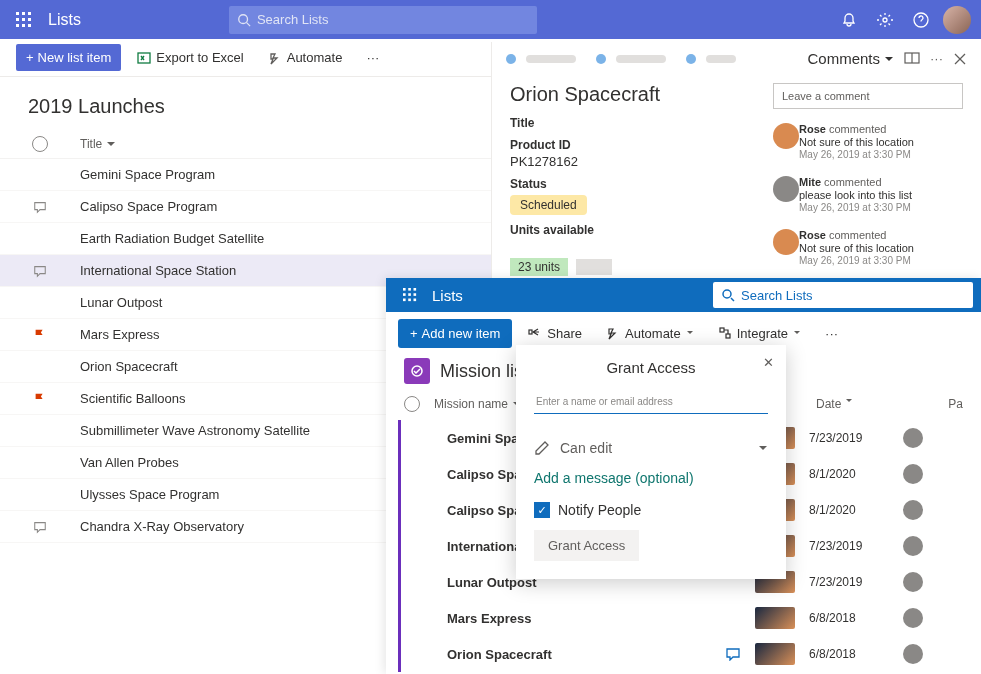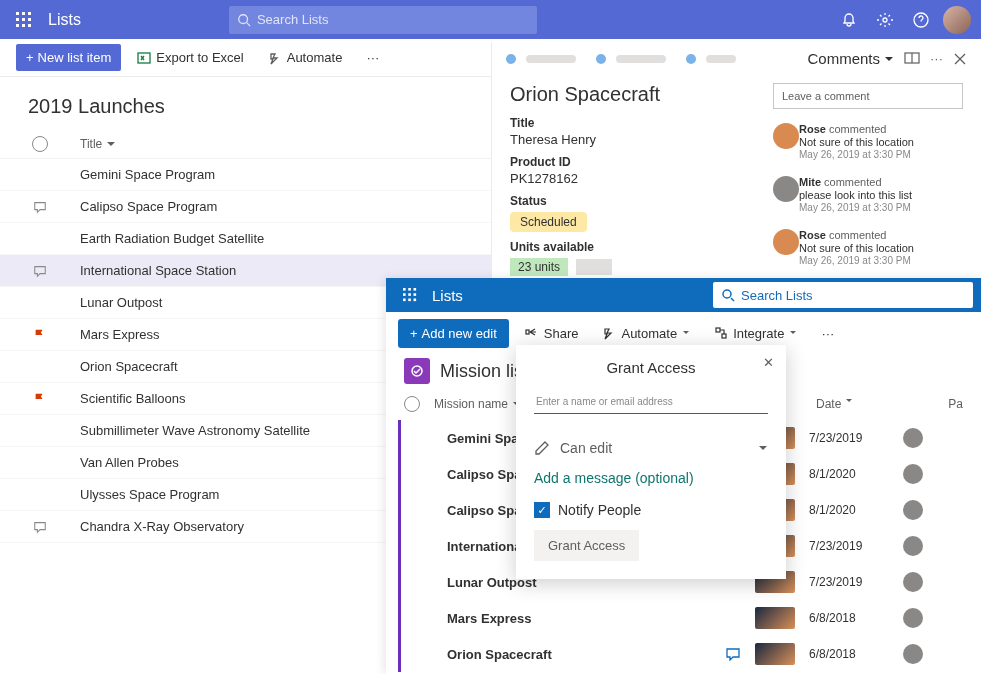--- a/index.html
+++ b/index.html
@@ -36,21 +36,21 @@
 .panel-tabs{display:flex;align-items:center;padding:8px 14px;gap:10px}
 .pill{width:10px;height:10px;border-radius:50%;background:#7bb3e8}
 .bar{height:8px;border-radius:4px;background:#e1dfdd}
 .comments-lbl{margin-left:auto;font-size:15px;display:flex;align-items:center;gap:4px}
 .panel-body{display:flex;padding:8px 18px}
 .props{flex:1}
 .item-title{font-size:20px;margin-bottom:10px}
 .prop-lbl{font-size:12px;font-weight:600;margin-top:8px}
 .prop-val{font-size:13px;margin-top:2px}
 .pill-status{display:inline-block;background:#fde8a6;padding:3px 10px;border-radius:4px;font-size:12px;margin-top:4px}
-.prog-wrap{display:flex;align-items:center;gap:8px;margin-top:4px}
+.prog-wrap{display:flex;align-items:center;gap:8px;margin-top:21px}
 .prog-val{background:#c0e8bd;padding:2px 8px;font-size:12px}
 .prog-bar{width:36px;height:16px;background:#e1dfdd}
 .comments{width:190px}
 .cmt-input{border:1px solid #c8c6c4;padding:6px 8px;font-size:11px;color:#605e5c;margin-bottom:14px}
 .cmt{display:flex;margin-bottom:16px;font-size:11px}
 .cmt-av{width:26px;height:26px;border-radius:50%;flex-shrink:0}
 .cmt-name{font-weight:600}
 .cmt-act{color:#605e5c}
 .cmt-txt{color:#323130;margin-top:1px}
 .cmt-time{color:#8a8886;margin-top:1px;font-size:10px}
@@ -278,21 +278,20 @@
     <span style="color:#605e5c">···</span>
     <svg width="14" height="14" stroke="#605e5c" stroke-width="1.3">
         <line x1="2" y1="2" x2="12" y2="12"></line>
         <line x1="12" y1="2" x2="2" y2="12"></line>
       </svg>
   </div>
   <div class="panel-body">
     <div class="props">
       <div class="item-title">Orion Spacecraft</div>
       <div class="prop-lbl">Title</div>
-      <div class="prop-val">Theresa Henry</div>
       <div class="prop-lbl">Product ID</div>
       <div class="prop-val">PK1278162</div>
       <div class="prop-lbl">Status</div>
       <div class="pill-status">Scheduled</div>
       <div class="prop-lbl">Units available</div>
       <div class="prog-wrap">
           <span class="prog-val">23 units</span>
           <span class="prog-bar"></span>
         </div>
     </div>
@@ -348,21 +347,21 @@
         <svg width="14" height="14" fill="none" stroke="#0f6cbd" stroke-width="1.5">
           <circle cx="6" cy="6" r="4"></circle>
           <line x1="10" y1="10" x2="13" y2="13"></line>
         </svg>
         <span style="margin-left:6px">Search Lists</span>
       </div>
   </div>
   <div class="w2-cmd">
     <button class="btn-blue">
         <span>+</span>
-        <span>Add new edit</span>
+        <span>Add new item</span>
       </button>
     <div class="cmd-item">
         <svg width="14" height="14" fill="none" stroke="#323130" stroke-width="1.2">
           <path d="M10 3L5 6l5 3M5 6h6"></path>
           <rect x="1" y="4" width="3" height="4"></rect>
         </svg>
         <span>Share</span>
       </div>
     <div class="cmd-item">
         <svg width="14" height="14" fill="none" stroke="#323130" stroke-width="1.2">

